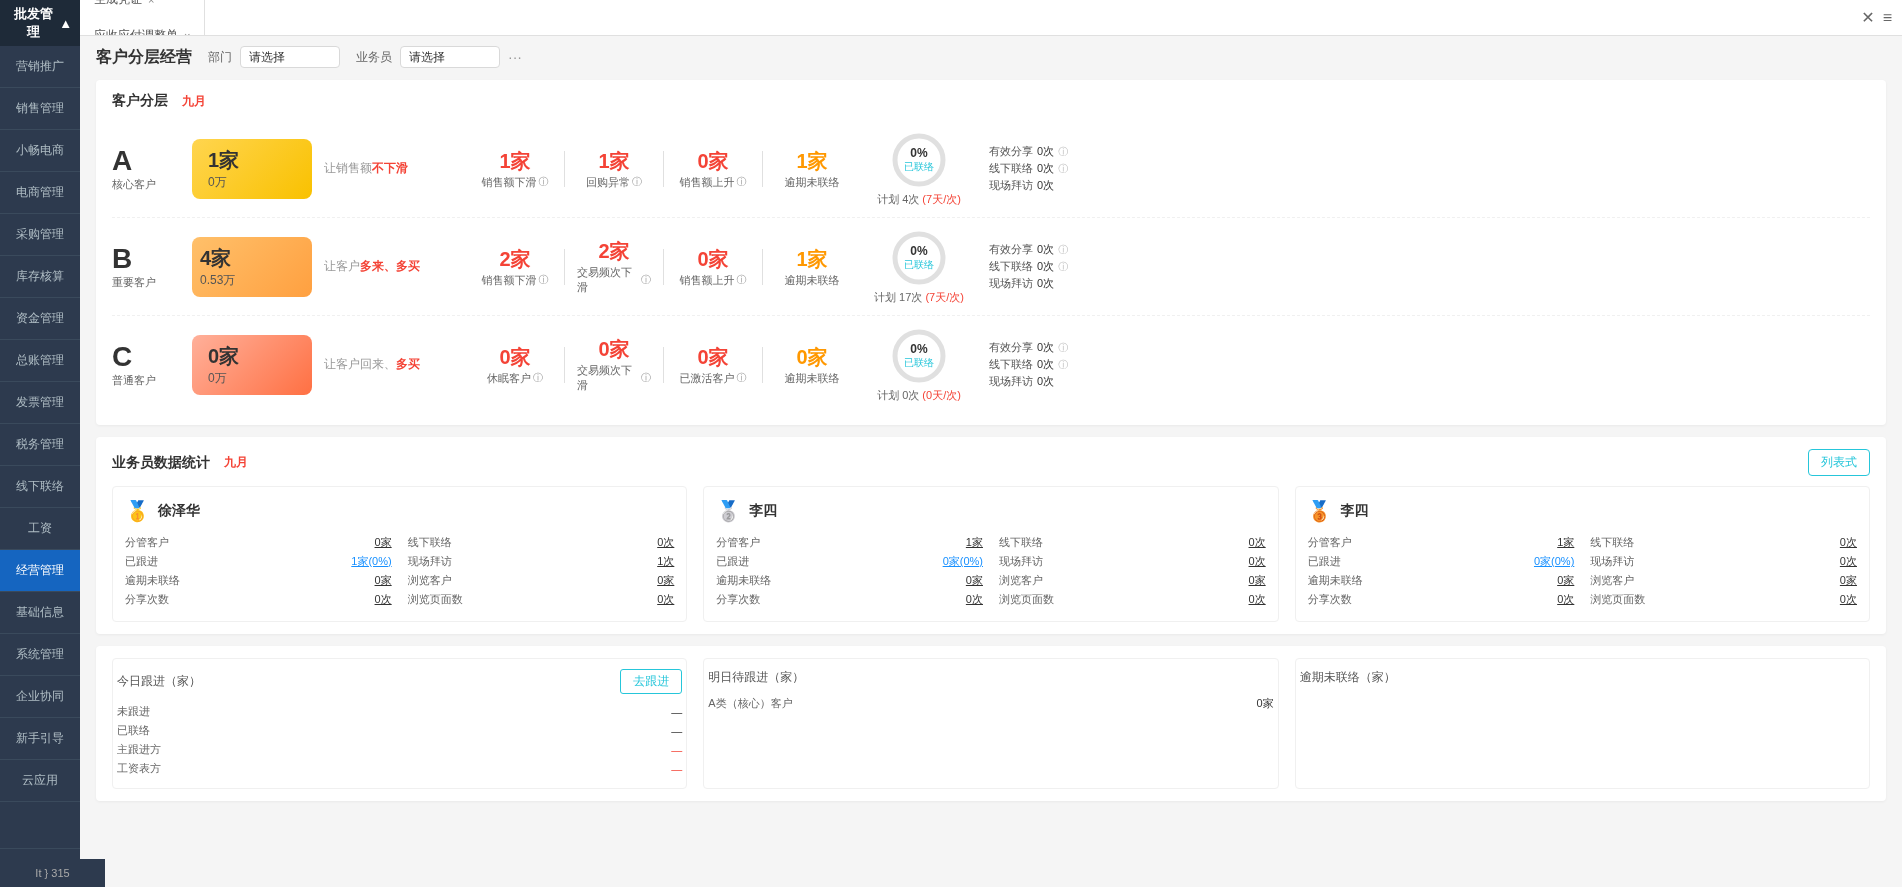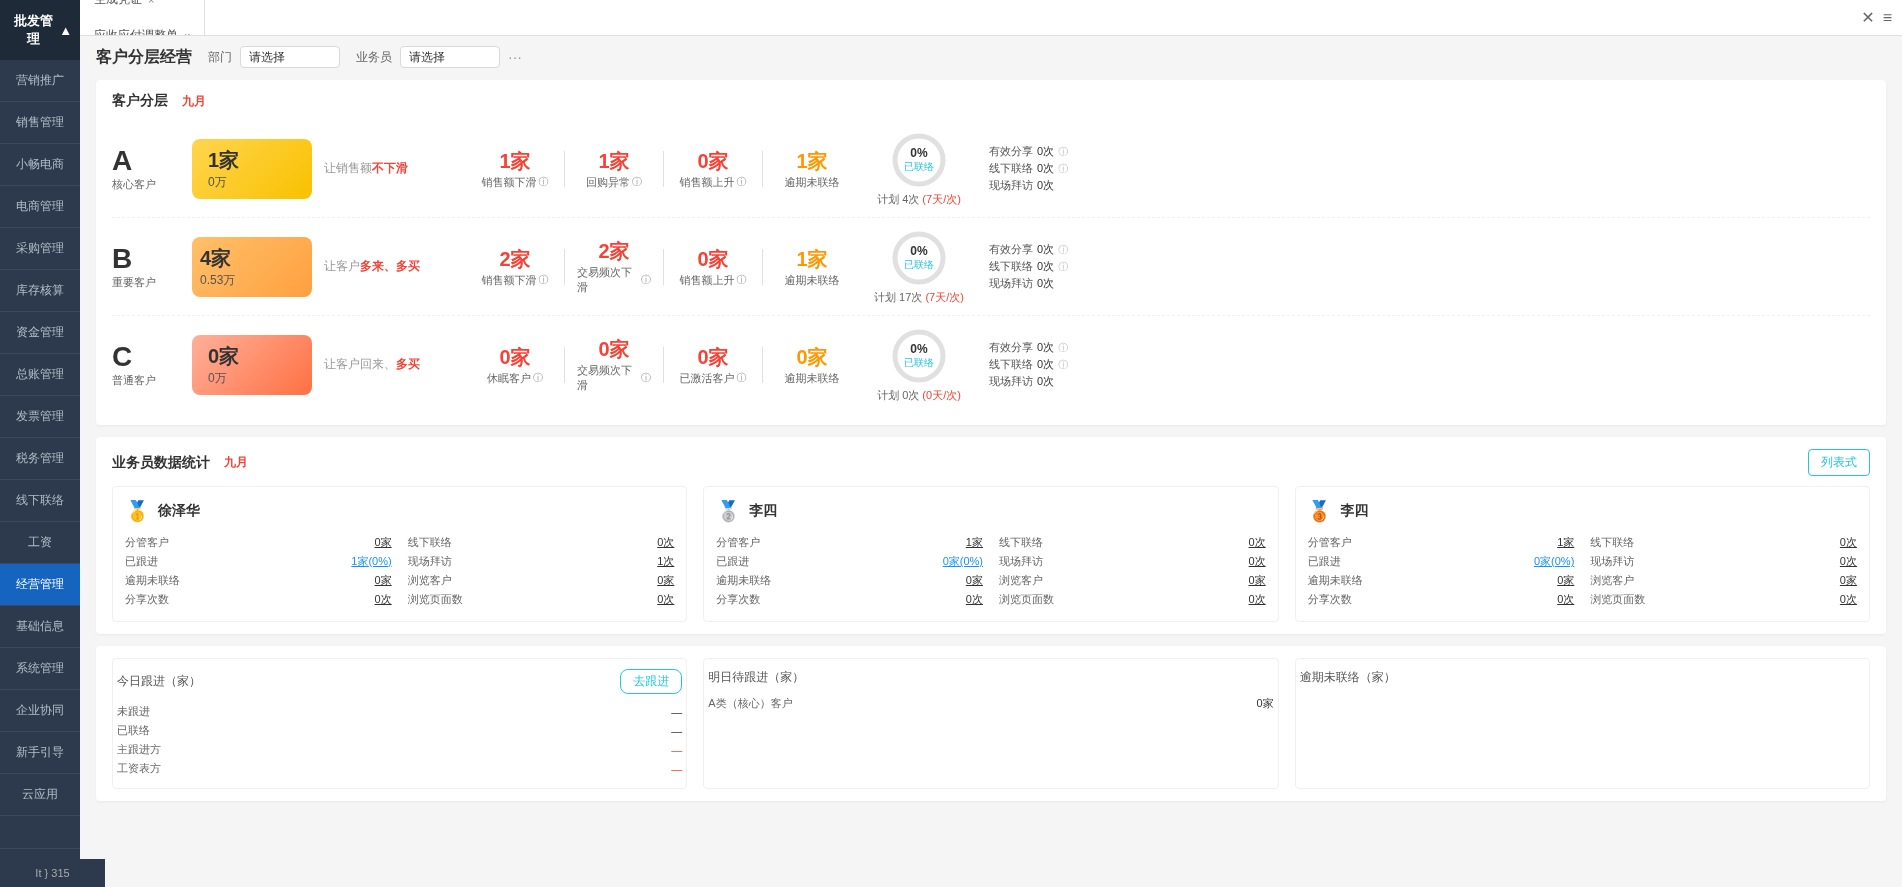--- a/index.html
+++ b/index.html
@@ -11,21 +11,21 @@
       background: #2d3a4e;
       color: #fff;
       display: flex;
       flex-direction: column;
       flex-shrink: 0;
       height: 100%;
       overflow-y: auto;
     }
     .sidebar-header {
       background: #1e2a38;
-      padding: 12px 8px;
+      padding: 5px 8px;
       text-align: center;
       font-size: 13px;
       font-weight: bold;
       color: #fff;
       display: flex;
       align-items: center;
       justify-content: space-between;
       cursor: pointer;
     }
     .sidebar-item {
@@ -399,21 +399,21 @@
       margin-bottom: 8px;
       display: flex;
       align-items: center;
       gap: 8px;
     }
     .follow-btn {
       background: #fff;
       border: 1px solid #26c6da;
       color: #26c6da;
       padding: 3px 12px;
-      border-radius: 8px;
+      border-radius: 3px;
       font-size: 12px;
       cursor: pointer;
       margin-left: auto;
     }
     .follow-row {
       display: flex;
       align-items: center;
       justify-content: space-between;
       font-size: 11px;
       color: #666;

